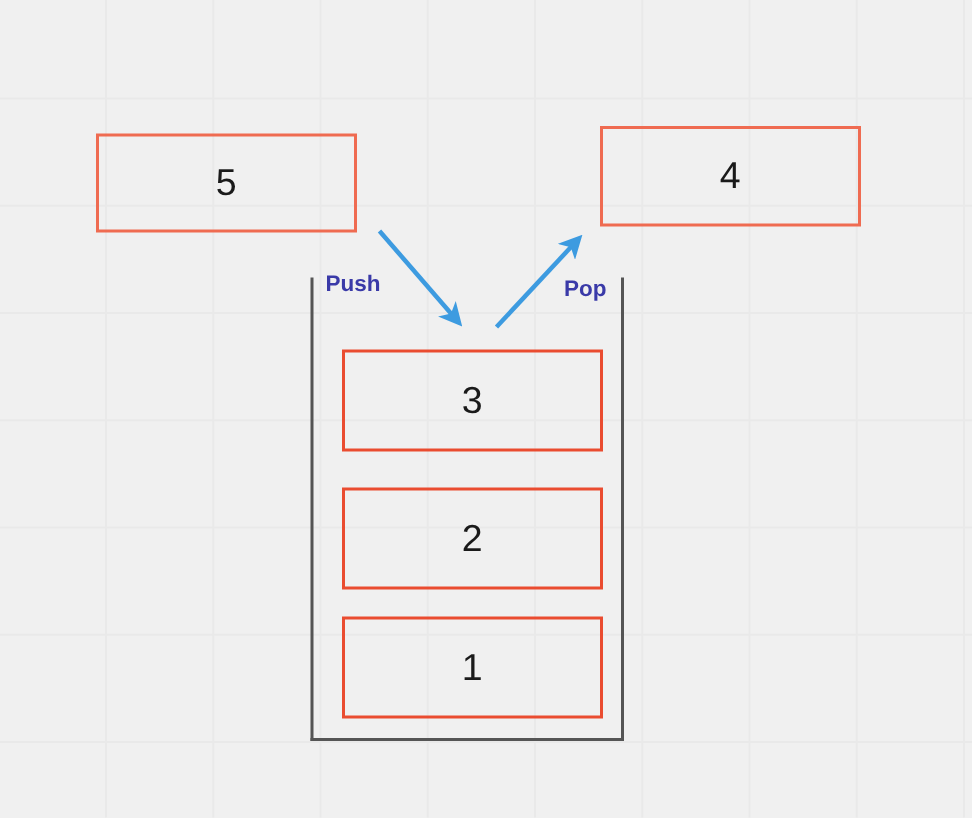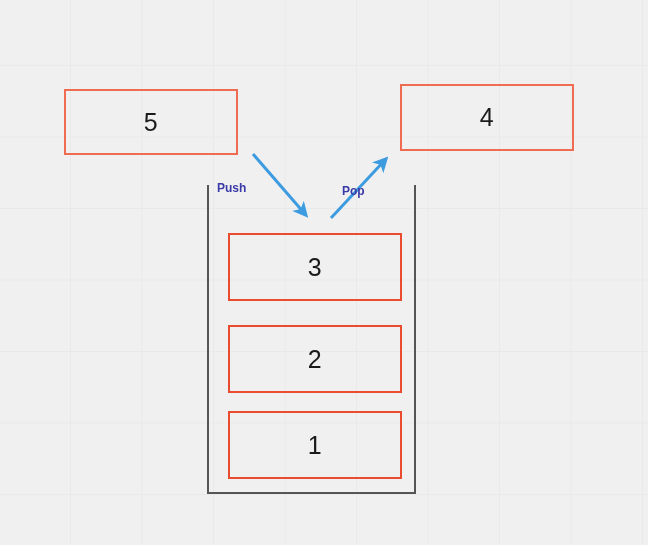--- a/index.html
+++ b/index.html
@@ -81,27 +81,27 @@
     top: 0;
     width: 648px;
     height: 545px;
     pointer-events: none;
   }
 
   
   .op-label {
     position: absolute;
     color: #3a3aa8;
-    font-size: 12px;
+    font-size: 15px;
     font-weight: bold;
     font-family: "Liberation Sans", sans-serif;
     white-space: nowrap;
   }
   #label-push { left: 217px; top: 181px; }
-  #label-pop  { left: 342px; top: 184px; }
+  #label-pop  { left: 376px; top: 184px; }
 </style>
 </head>
 <body>
 
 <div id="canvas">
 
   <div class="grid-layer"></div>
 
   <div class="vbox free" id="box-5">
     <span>5</span>

